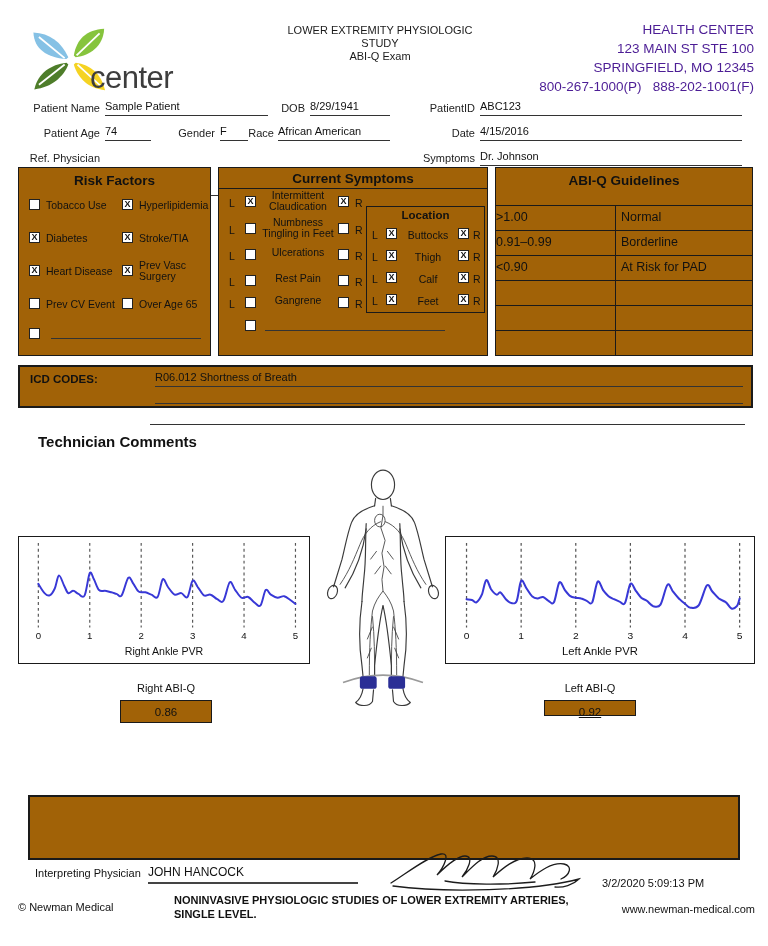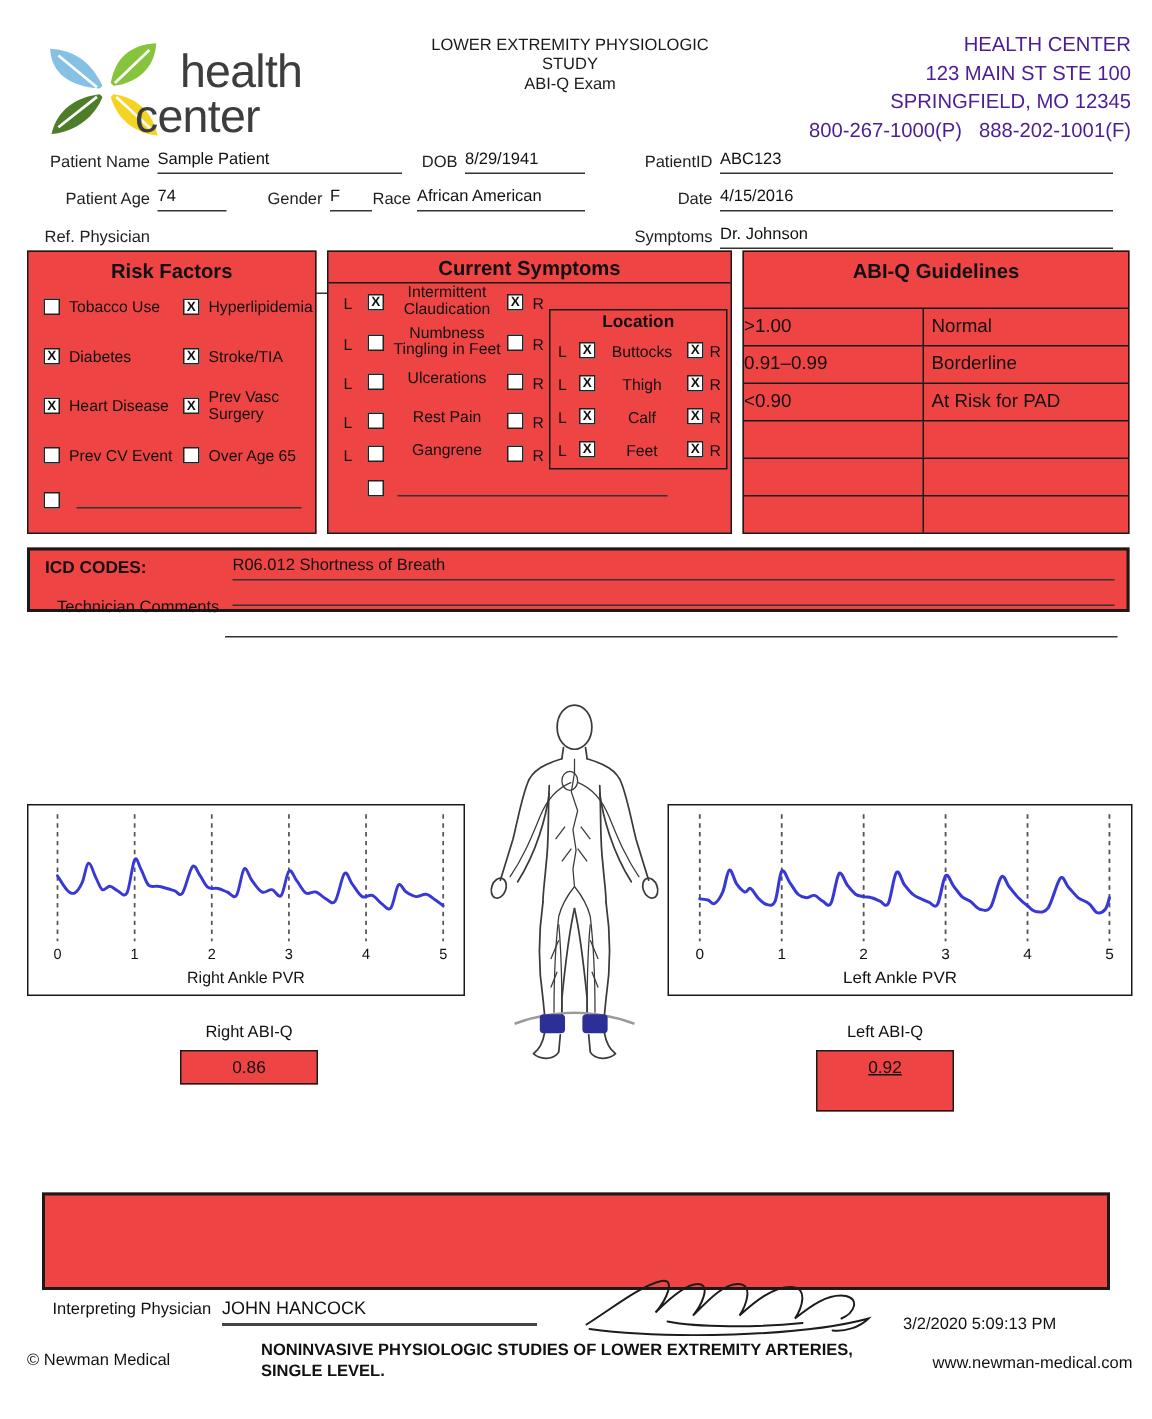--- a/index.html
+++ b/index.html
@@ -2,21 +2,21 @@
 <html><head>
 <meta charset="utf-8">
 <style>
   * { margin:0; padding:0; box-sizing:border-box; }
   body { background:#e9e9e9; font-family:"Liberation Sans", sans-serif; }
   .page { position:relative; width:768px; height:946px; background:#ffffff; margin:0 auto; overflow:hidden; color:#111; }
   .abs { position:absolute; }
   .lbl { font-size:11px; color:#222; white-space:nowrap; }
   .val { font-size:11px; color:#111; white-space:nowrap; }
   .ul  { border-bottom:1.5px solid #333; }
-  .box { border:1.6px solid #1a1a1a; background:#ef4444; }
+  .box { border:1.6px solid #1a1a1a; background:#a16207; }
   .sec-title { font-size:13.5px; font-weight:bold; text-align:center; }
   .cb { position:absolute; width:11px; height:11px; border:1.5px solid #222; background:#fff;
         font-size:9px; font-weight:bold; line-height:9px; text-align:center; color:#111; }
   .sym-lbl { font-size:10.5px; text-align:center; white-space:pre-line; line-height:11px; }
   .lr { font-size:10.5px; }
   .gl-row { display:flex; border-top:1.4px solid #1a1a1a; height:25px; }
   .gl-cl { width:120px; border-right:1.4px solid #1a1a1a; text-align:left; font-size:12.5px; padding-top:4px; }
   .gl-cr { flex:1; font-size:12.5px; padding:4px 0 0 5px; }
   .hdr-right { text-align:right; font-size:13.5px; line-height:19px; color:#4c1d95; }
   .hdr-title { text-align:center; font-size:11px; line-height:13px; color:#1a1a1a; }
@@ -30,21 +30,20 @@
 
 <div class="page">
 
   <svg class="abs" style="left:26px; top:26px;" width="92" height="68" viewBox="0 0 100 74">
     <path d="M46,34 C38,17 26,8 8,7 C9,25 22,34 44,36 Z" fill="#85c1e5"></path>
     <path d="M52,32 C55,14 66,4 85,3 C84,22 70,32 54,34 Z" fill="#86c43d"></path>
     <path d="M44,40 C27,42 13,51 9,69 C28,67 41,55 46,42 Z" fill="#4e7d2a"></path>
     <path d="M54,40 C70,42 82,52 86,70 C67,68 56,56 52,42 Z" fill="#f5d322"></path>
     <path d="M42,35 L14,12 M55,32 L80,8 M42,42 L14,64 M56,42 L82,66" stroke="#ffffff" stroke-width="2" fill="none"></path>
   </svg>
-  <span class="abs logo-word" style="left:120px; top:30px;">health</span>
   <span class="abs logo-word" style="left:90px; top:60px;">center</span>
 
   <div class="abs hdr-title" style="left:240px; top:24px; width:280px;">
     <div>LOWER EXTREMITY PHYSIOLOGIC</div>
     <div>STUDY</div>
     <div>ABI-Q  Exam</div>
   </div>
 
   <div class="abs hdr-right" style="right:14px; top:20px; width:300px;">
     <div>HEALTH CENTER</div>
@@ -198,21 +197,21 @@
       <div class="gl-cr"></div>
     </div>
   </div>
 
   <div class="abs box" style="left:18px; top:365px; width:735px; height:43px; border-width:2px;">
     <span class="abs" style="left:10px; top:6px; font-size:11.5px; font-weight:bold;">ICD CODES:</span>
     <span class="abs val ul" style="left:135px; top:4px; width:588px; height:16px;">R06.012 Shortness of Breath</span>
     <span class="abs val ul" style="left:135px; top:22px; width:588px; height:15px;"></span>
   </div>
 
-  <span class="abs" style="left:38px; top:399px; font-size:11px; font-weight:normal;">Technician Comments</span>
+  <span class="abs" style="left:38px; top:433px; font-size:15px; font-weight:bold;">Technician Comments</span>
   <span class="abs val ul" style="left:150px; top:411px; width:595px; height:14px;"></span>
 
   <svg class="abs" style="left:322px; top:468px;" width="122" height="246" viewBox="0 0 116 232">
     <g fill="none" stroke="#3a3a3a" stroke-width="1.1" stroke-linecap="round" stroke-linejoin="round">
       <ellipse cx="58" cy="15" rx="11" ry="14"></ellipse>
       <path d="M51,28 L50,35 M65,28 L66,35"></path>
 
       <path d="M50,35 C40,38 31,42 28,51 C24,62 22,74 19,86 L11,112"></path>
       <path d="M42,57 C40,72 34,94 22,113"></path>
       <ellipse cx="10" cy="117" rx="4.5" ry="6.5" transform="rotate(20 10 117)"></ellipse>
@@ -285,21 +284,21 @@
         <path d="M20.0,63.2C20.9,63.4 23.7,63.5 25.3,64.0C26.9,64.5 28.0,67.3 29.6,66.4C31.2,65.5 33.3,62.3 34.9,58.6C36.5,54.8 37.6,44.6 39.2,43.7C40.7,42.8 42.3,50.6 43.9,53.1C45.6,55.6 47.8,58.0 49.3,58.6C50.8,59.1 51.5,55.4 53.0,56.2C54.5,57.0 56.5,61.4 58.3,63.2C60.1,65.1 61.9,66.9 63.6,67.1C65.4,67.4 67.3,68.6 68.9,64.8C70.5,61.0 71.6,46.6 73.2,44.5C74.8,42.4 76.7,49.7 78.5,52.3C80.3,54.9 82.1,58.4 83.8,60.1C85.6,61.8 87.4,62.3 89.2,62.5C90.9,62.6 92.7,60.5 94.5,60.9C96.3,61.3 98.0,63.9 99.8,64.8C101.6,65.7 103.3,69.5 105.1,66.4C106.9,63.2 108.7,48.2 110.4,46.1C112.2,44.0 114.0,51.5 115.8,53.9C117.5,56.2 119.3,58.8 121.1,60.1C122.9,61.4 124.6,61.3 126.4,61.7C128.2,62.1 129.9,61.9 131.7,62.5C133.5,63.0 135.3,64.1 137.0,64.8C138.8,65.5 140.6,69.6 142.4,66.4C144.1,63.1 145.9,47.4 147.7,45.3C149.5,43.2 151.2,51.4 153.0,53.9C154.8,56.3 156.5,58.6 158.3,60.1C160.1,61.7 161.9,62.3 163.6,63.2C165.4,64.2 167.2,64.9 169.0,65.6C170.7,66.2 172.5,70.1 174.3,67.1C176.1,64.2 177.8,49.7 179.6,47.6C181.4,45.6 183.1,52.3 184.9,54.7C186.7,57.0 188.5,60.0 190.2,61.7C192.0,63.4 193.6,63.4 195.6,64.8C197.5,66.2 199.7,69.6 201.9,70.3C204.2,70.9 206.6,72.3 208.9,68.7C211.2,65.1 213.7,50.6 215.8,48.4C217.8,46.2 219.1,53.0 221.1,55.4C223.0,57.9 225.5,61.2 227.5,63.2C229.4,65.3 231.0,66.5 232.8,67.9C234.6,69.3 235.9,71.6 238.1,71.8C240.3,72.1 243.4,73.3 246.1,69.5C248.8,65.7 251.9,51.5 254.1,49.2C256.3,46.9 257.4,53.2 259.4,55.4C261.4,57.6 263.6,60.6 265.8,62.5C268.0,64.3 270.7,64.7 272.7,66.4C274.7,68.0 276.2,71.9 278.0,72.6C279.8,73.3 282.0,71.9 283.3,70.3C284.7,68.6 285.6,63.8 286.0,62.5" fill="none" stroke="#3838d6" stroke-width="2" stroke-linecap="round"></path>
         <text x="150" y="120" text-anchor="middle" font-size="11" fill="#111">Left Ankle PVR</text>
       </svg>
     </div>
 
   <span class="abs" style="left:120px; top:682px; width:92px; text-align:center; font-size:11px;">Right ABI-Q</span>
   <div class="abs box" style="left:120px; top:700px; width:92px; height:23px; text-align:center; font-size:11.5px; padding-top:5px;">
     <span>0.86</span>
   </div>
   <span class="abs" style="left:544px; top:682px; width:92px; text-align:center; font-size:11px;">Left ABI-Q</span>
-  <div class="abs box" style="left:544px; top:700px; width:92px; height:41px; text-align:center; font-size:11.5px; padding-top:5px;text-decoration:underline;">
+  <div class="abs box" style="left:544px; top:700px; width:92px; height:16px; text-align:center; font-size:11.5px; padding-top:5px;text-decoration:underline;">
     <span>0.92</span>
   </div>
 
   <div class="abs box" style="left:28px; top:795px; width:712px; height:65px; border-width:2px;"></div>
 
   <span class="abs foot" style="left:35px; top:867px;">Interpreting Physician</span>
   <span class="abs" style="left:148px; top:865px; width:210px; font-size:12px; border-bottom:2px solid #444; padding-bottom:3px;">JOHN HANCOCK</span>
 
   <svg class="abs" style="left:385px; top:845px;" width="200" height="46" viewBox="0 0 200 46">
     <g fill="none" stroke="#1c1c1c" stroke-width="1.3" stroke-linecap="round">

